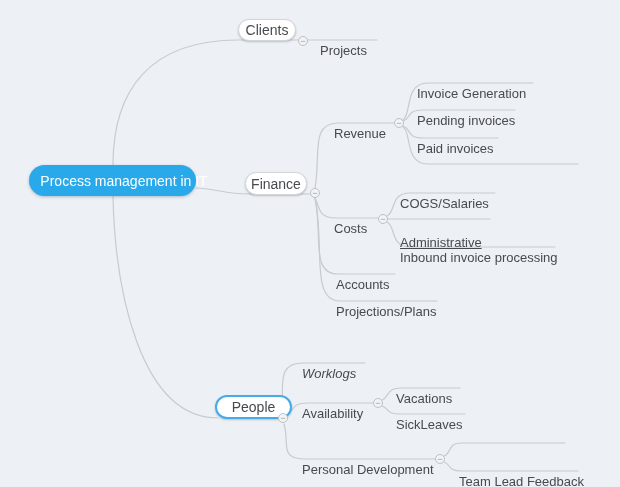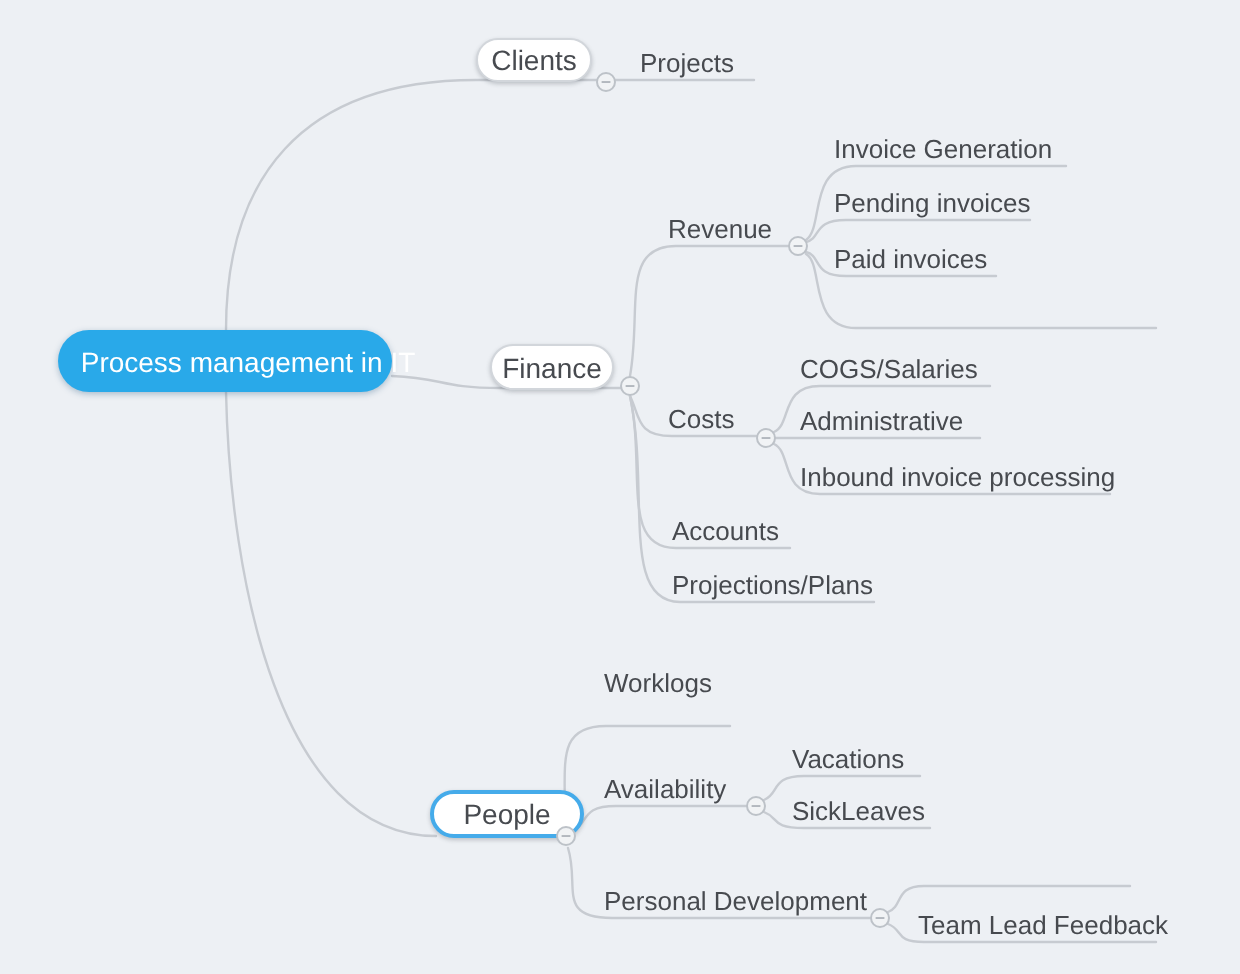--- a/index.html
+++ b/index.html
@@ -15,21 +15,21 @@
   html,body{margin:0;padding:0;}
   body{font-family:"Liberation Sans",sans-serif;}
   .canvas{
     position:relative;width:620px;height:487px;overflow:hidden;
     background:var(--canvas-background);
   }
   .links{position:absolute;left:0;top:0;}
   .links path{fill:none;stroke:var(--connector-line);stroke-width:1.2;stroke-linecap:round;}
   .label{
     position:absolute;font-size:13px;color:var(--node-text);
-    white-space:nowrap;cursor:default;
+    white-space:nowrap;cursor:default;margin-top:19px;
   }
   .pill{
     position:absolute;display:flex;align-items:center;justify-content:center;
     background:var(--node-pill-background);
     border:1px solid var(--node-pill-border);
     border-radius:13px;font-size:14px;color:var(--node-text);
     box-shadow:0 1px 2px rgba(60,70,80,0.28);
     box-sizing:border-box;white-space:nowrap;
   }
   .pill.root{
@@ -99,27 +99,27 @@
 
   <div class="label" style="left:320px;top:24px;">Projects</div>
 
   <div class="label" style="left:334px;top:107px;">Revenue</div>
   <div class="label" style="left:417px;top:67px;">Invoice Generation</div>
   <div class="label" style="left:417px;top:94px;">Pending invoices</div>
   <div class="label" style="left:417px;top:122px;">Paid invoices</div>
 
   <div class="label" style="left:334px;top:202px;">Costs</div>
   <div class="label" style="left:400px;top:177px;">COGS/Salaries</div>
-  <div class="label" style="left:400px;top:203px;">Administrative</div>
+  <div class="label" style="left:400px;top:216px;text-decoration:underline;">Administrative</div>
   <div class="label" style="left:400px;top:231px;">Inbound invoice processing</div>
 
   <div class="label" style="left:336px;top:258px;">Accounts</div>
   <div class="label" style="left:336px;top:285px;">Projections/Plans</div>
 
-  <div class="label" style="left:302px;top:334px;">Worklogs</div>
+  <div class="label" style="left:302px;top:347px;font-style:italic;">Worklogs</div>
   <div class="label" style="left:302px;top:387px;">Availability</div>
   <div class="label" style="left:396px;top:372px;">Vacations</div>
   <div class="label" style="left:396px;top:398px;">SickLeaves</div>
   <div class="label" style="left:302px;top:443px;">Personal Development</div>
   <div class="label" style="left:459px;top:455px;">Team Lead Feedback</div>
 
   <div class="collapse" style="left:298px;top:36px;">−</div>
   <div class="collapse" style="left:310px;top:188px;">−</div>
   <div class="collapse" style="left:394px;top:118px;">−</div>
   <div class="collapse" style="left:378px;top:214px;">−</div>

